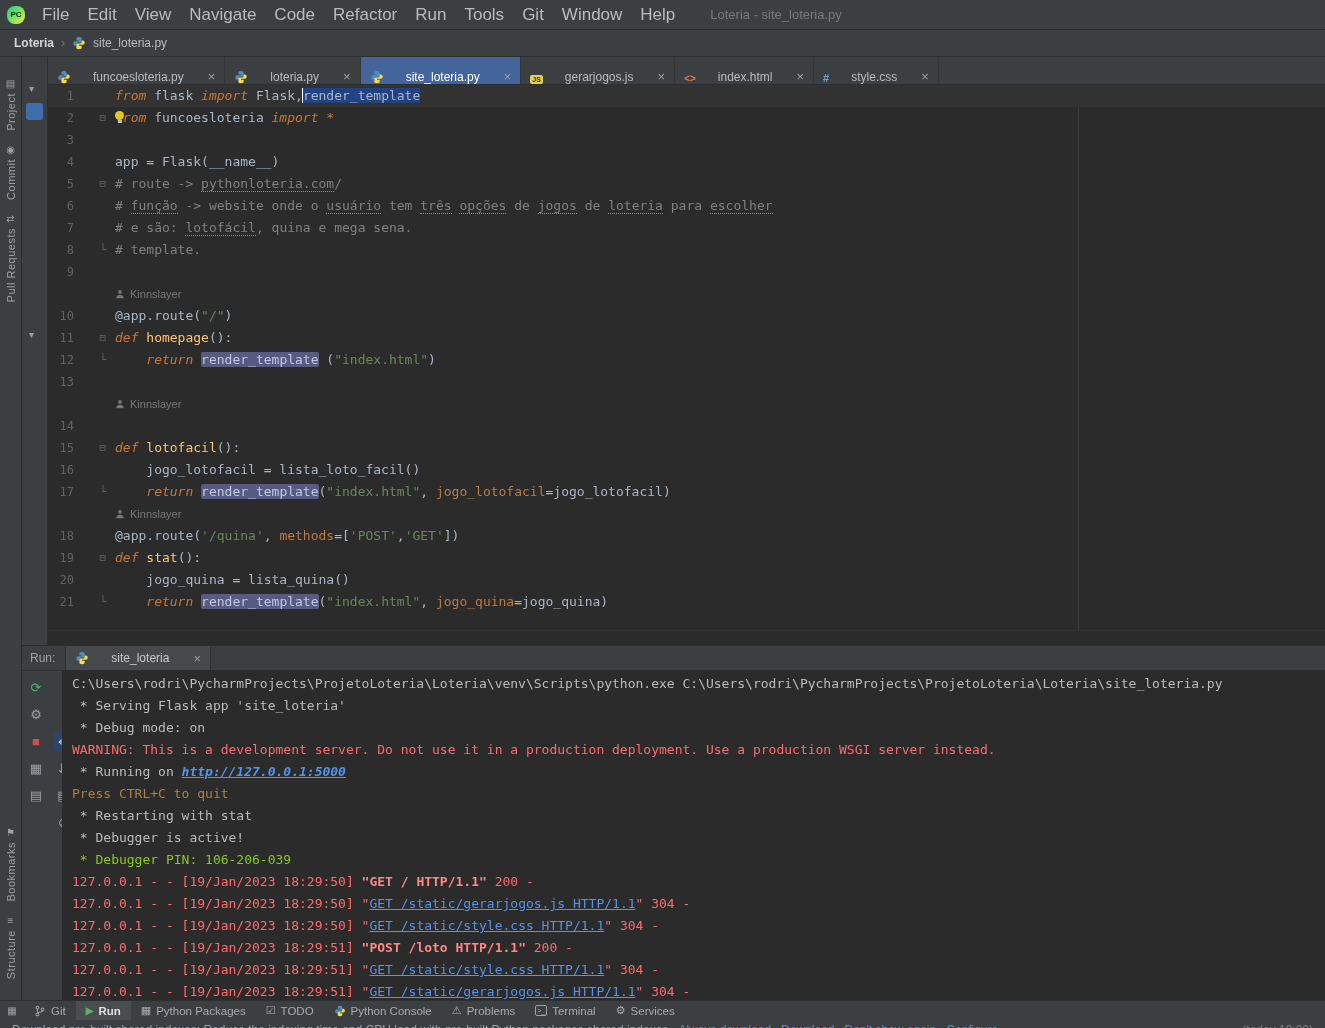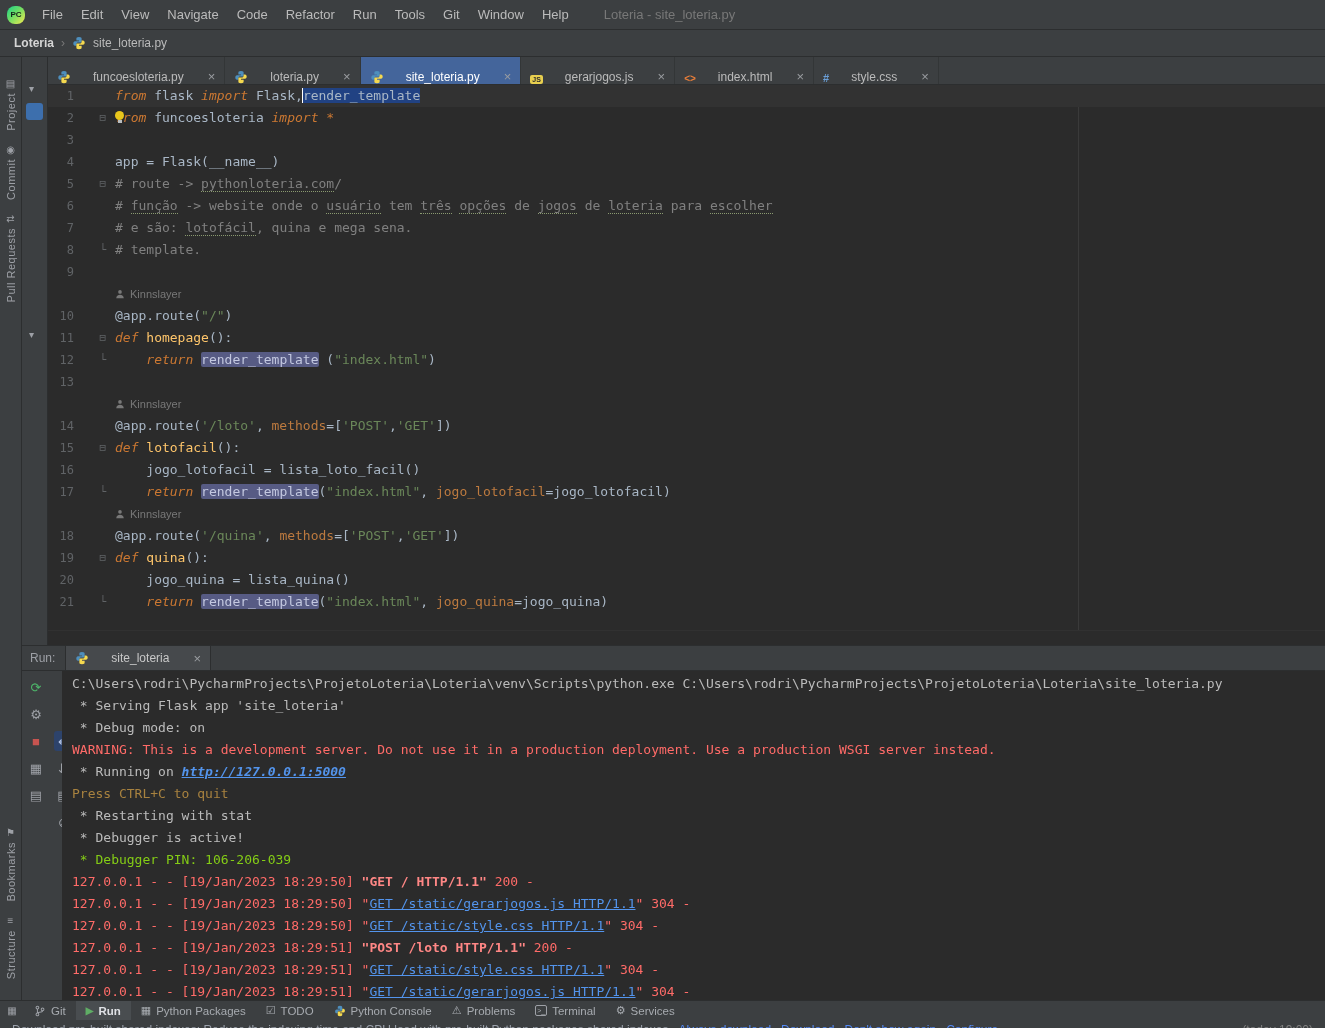--- a/index.html
+++ b/index.html
@@ -5,21 +5,21 @@
   html,body{margin:0;padding:0}
   body{width:1325px;height:1028px;position:relative;overflow:hidden;background:#2b2b2b;
        font-family:"Liberation Sans",sans-serif;-webkit-font-smoothing:antialiased}
   svg{display:block}
   
   #titlebar{position:absolute;left:0;top:0;width:1325px;height:30px;background:#3c3f41;
             border-bottom:1px solid #2c2e2f;box-sizing:border-box;display:flex;align-items:center}
   .pc-logo{width:18px;height:18px;border-radius:8px;margin:0 8px 0 7px;flex:0 0 18px;
            background:linear-gradient(135deg,#1bd18a,#6ede64 45%,#f5e94f);
            display:flex;align-items:center;justify-content:center;font-size:8px;font-weight:bold;color:#15231b}
-  .menu-item{color:#bbbbbb;font-size:13px;padding:0 9px;cursor:default}
+  .menu-item{color:#bbbbbb;font-size:17px;padding:0 9px;cursor:default}
   #menubar{display:flex;align-items:center}
   .win-title{color:#787878;font-size:13px;margin-left:26px}
   
   #crumbbar{position:absolute;left:0;top:30px;width:1325px;height:27px;background:#3c3f41;
             border-bottom:1px solid #2c2e2f;box-sizing:border-box;display:flex;align-items:center;
             padding-left:14px;gap:7px}
   .crumb-proj{color:#d5d5d5;font-weight:bold;font-size:12px}
   .crumb-sep{color:#787878;font-size:12px}
   .crumb-file{color:#bbbbbb;font-size:12px}
   .ficon{width:14px;height:14px}
@@ -345,21 +345,20 @@
           <svg class="person-icon">
             <use href="#i-person"></use>
           </svg>
           <span class="inlay-name">Kinnslayer</span>
         </div>
         <div class="row">
           <span class="gutter">
             <span class="lnum">14</span>
             <span class="fold"></span>
           </span>
-          <span class="code"><span class="s-pl">@app.route(</span><span class="s-str">'/loto'</span><span class="s-pl">, </span><span class="s-arg">methods</span><span class="s-pl">=[</span><span class="s-str">'POST'</span><span class="s-pl">,</span><span class="s-str">'GET'</span><span class="s-pl">])</span></span>
         </div>
         <div class="row">
           <span class="gutter">
             <span class="lnum">15</span>
             <span class="fold">⊟</span>
           </span>
           <span class="code"><span class="s-kw">def </span><span class="s-fn">lotofacil</span><span class="s-pl">():</span></span>
         </div>
         <div class="row">
           <span class="gutter">
@@ -387,21 +386,21 @@
             <span class="lnum">18</span>
             <span class="fold"></span>
           </span>
           <span class="code"><span class="s-pl">@app.route(</span><span class="s-str">'/quina'</span><span class="s-pl">, </span><span class="s-arg">methods</span><span class="s-pl">=[</span><span class="s-str">'POST'</span><span class="s-pl">,</span><span class="s-str">'GET'</span><span class="s-pl">])</span></span>
         </div>
         <div class="row">
           <span class="gutter">
             <span class="lnum">19</span>
             <span class="fold">⊟</span>
           </span>
-          <span class="code"><span class="s-kw">def </span><span class="s-fn">quina</span><span class="s-pl">():</span></span>
+          <span class="code"><span class="s-kw">def </span><span class="s-fn">stat</span><span class="s-pl">():</span></span>
         </div>
         <div class="row">
           <span class="gutter">
             <span class="lnum">20</span>
             <span class="fold"></span>
           </span>
           <span class="code"><span class="s-pl">    jogo_quina = lista_quina()</span></span>
         </div>
         <div class="row">
           <span class="gutter">

